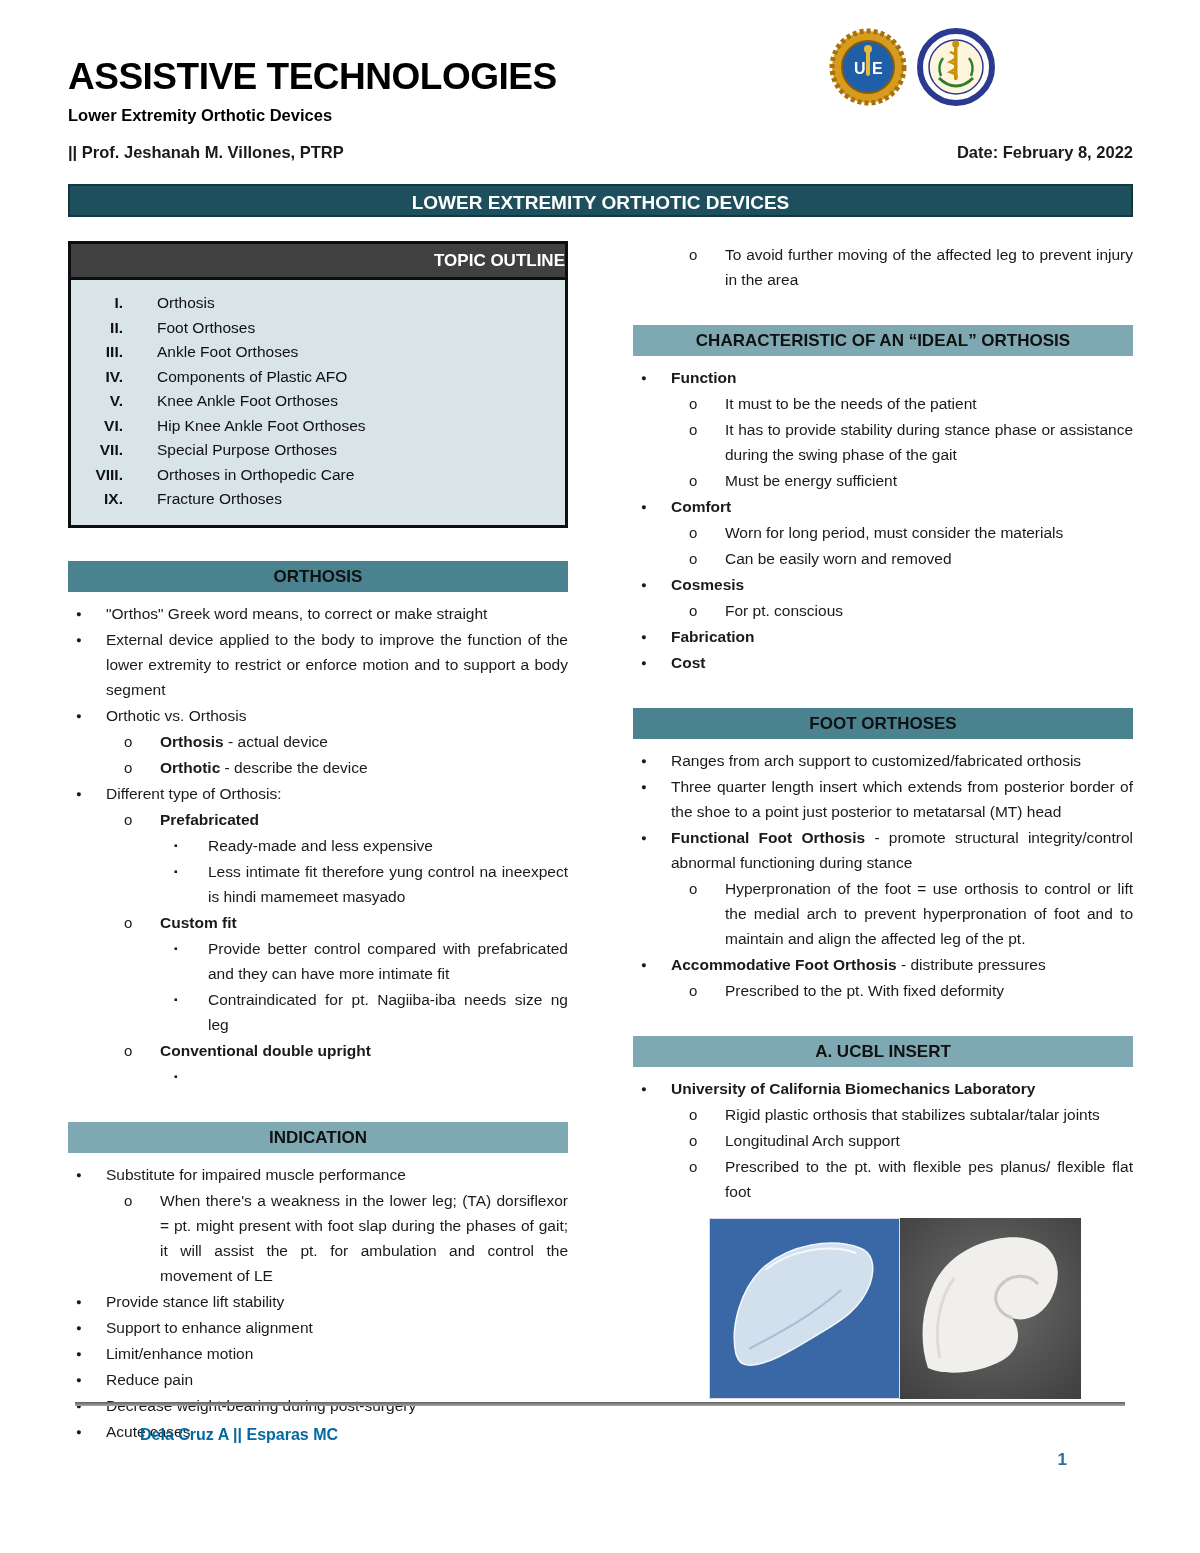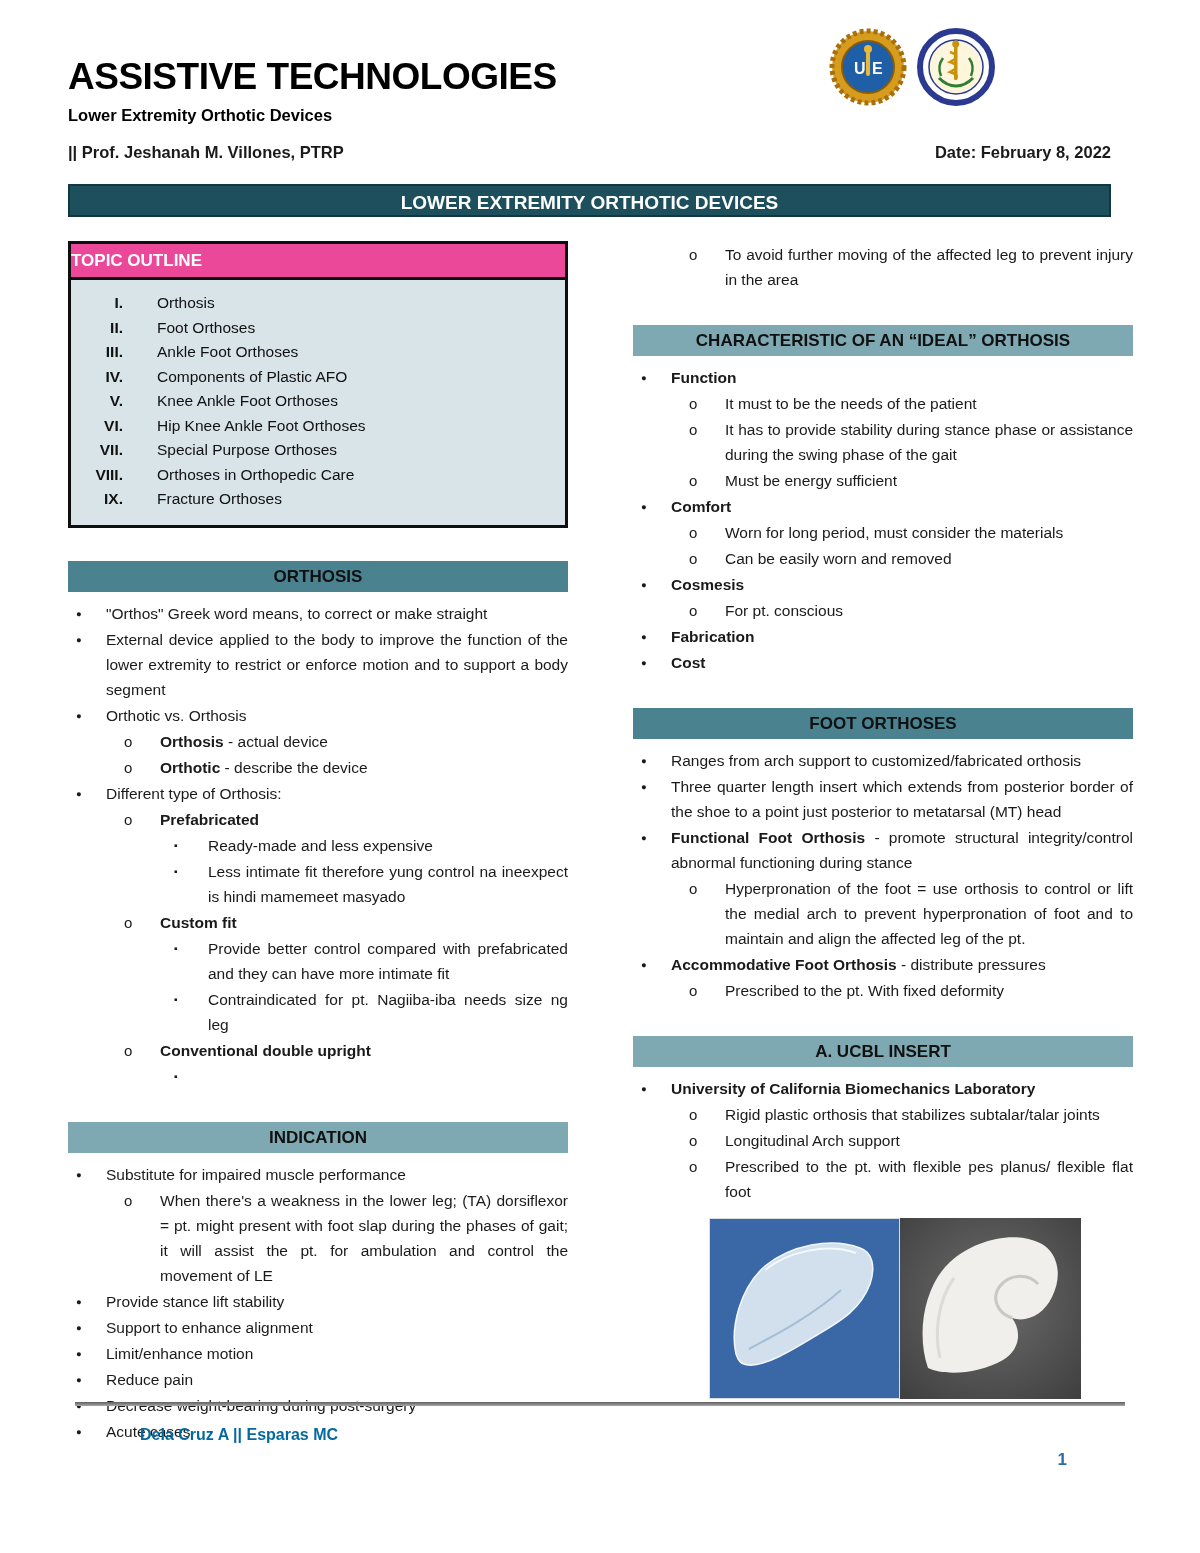--- a/index.html
+++ b/index.html
@@ -1,40 +1,40 @@
 <!DOCTYPE html>
 <html><head>
 <meta charset="utf-8">
 <style>
   html,body{margin:0;padding:0;background:#fff;}
   .page{
     position:relative;width:1200px;height:1553px;background:#fff;overflow:hidden;
     font-family:"Liberation Sans","DejaVu Sans",sans-serif;color:#1a1a1a;
   }
-  .content{padding:0 89px 0 68px;}
+  .content{padding:0 67px 0 68px;}
   
   .doc-title{margin-top:56px;font-size:37px;font-weight:bold;letter-spacing:-0.5px;color:#000;}
   .doc-subtitle{margin-top:8px;font-size:16.5px;font-weight:bold;color:#000;}
   .byline-row{display:flex;justify-content:space-between;margin-top:18px;font-size:16.5px;font-weight:bold;}
   .logos{position:absolute;top:28px;right:205px;display:flex;gap:10px;}
   .logo{width:78px;height:78px;}
   
   .banner{
     margin-top:22px;height:33px;line-height:33px;text-align:center;
     font-size:19px;font-weight:bold;color:#fff;background:#1d4f5c;border:2px solid #123741;
     box-sizing:border-box;
   }
   
   .cols{display:flex;gap:65px;margin-top:24px;}
   .col{width:500px;flex:0 0 500px;font-size:15.5px;line-height:25px;}
   
   .outline-box{border:3px solid #0e0e0e;}
   .outline-head{
-    height:33px;line-height:33px;text-align:left;font-size:17px;font-weight:bold;
-    color:#fff;background:#ec4899;border-bottom:3px solid #0e0e0e;
+    height:33px;line-height:33px;text-align:right;font-size:17px;font-weight:bold;
+    color:#fff;background:#404040;border-bottom:3px solid #0e0e0e;
   }
   .outline-body{background:#d9e4e8;padding:11px 0 13px 0;}
   .outline-row{display:flex;line-height:24.5px;font-size:15.5px;color:#111;}
   .outline-row .num{width:52px;text-align:right;font-weight:bold;}
   .outline-row .lbl{padding-left:34px;}
   
   .sec-header{
     height:31px;line-height:31px;text-align:center;font-size:17px;font-weight:bold;
     margin-bottom:9px;color:#111;
   }

